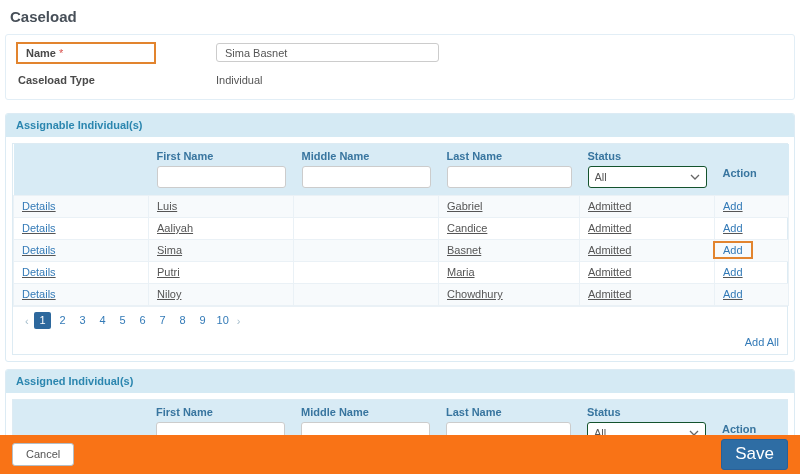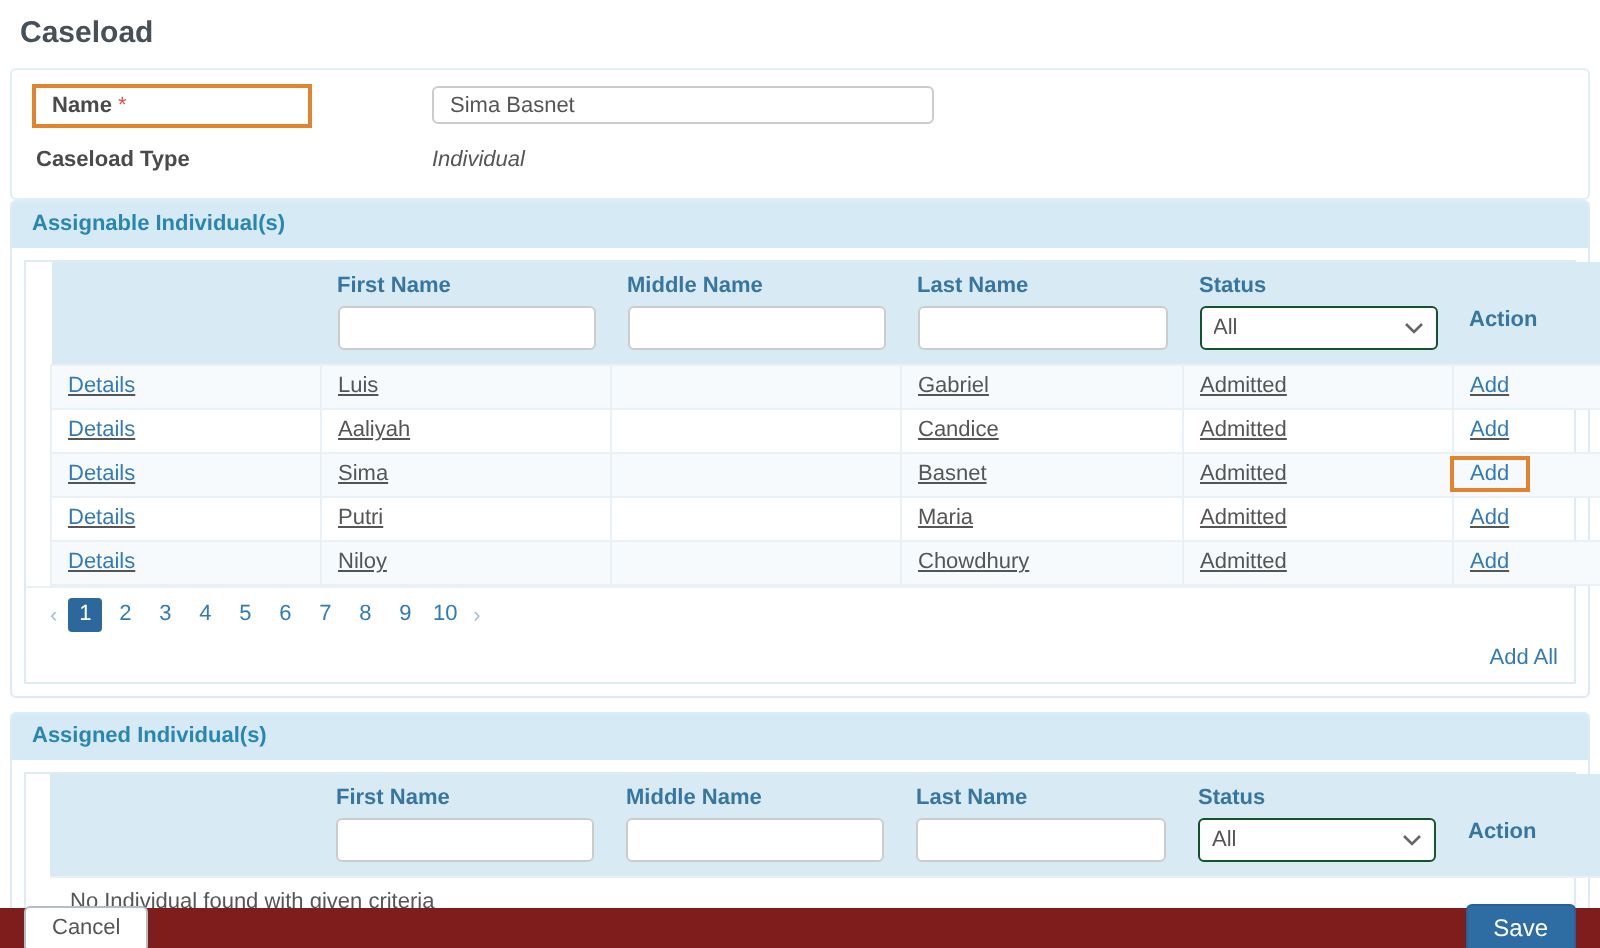--- a/index.html
+++ b/index.html
@@ -18,56 +18,57 @@
     font-weight: 600;
     color: #474f58;
     margin: 2px 5px 9px 5px;
   }
   
   .form-panel {
     border: 1px solid #e2eef6;
     border-radius: 3px;
     background: #fff;
     padding: 4px 16px 6px 0;
+    margin-bottom: 13px;
   }
   .form-row { display: flex; align-items: center; min-height: 27px; padding: 0 10px; }
   .form-label-col { width: 200px; }
   .form-label { font-weight: bold; color: #4a4a4a; }
   .req { color: #d9534f; margin-left: 3px; }
   .hl-name {
     display: inline-block;
     border: 2px solid #e2842e;
     padding: 3px 8px;
     width: 140px;
   }
   .text-input {
-    width: 251px;
+    width: 223px;
     height: 19px;
     border: 1px solid #ccc;
     border-radius: 3px;
     padding: 2px 8px;
     font-family: "Liberation Sans", sans-serif;
     font-size: 11px;
     color: #555;
     outline: none;
   }
-  .static-value { color: #555; font-style: italic; }
+  .static-value { color: #555; }
   
   .section { border: 1px solid #dcebf4; border-radius: 3px; margin-bottom: 7px; background: #fff; }
   .section-header {
     background: #d5eaf4;
     color: #2b86af;
     font-weight: bold;
     font-size: 11px;
     padding: 5px 10px 6px 10px;
     border-radius: 2px 2px 0 0;
   }
   .section-body { padding: 6px; }
   .table-wrap { border: 1px solid #ddebf3; }
-  table { width: 100%; border-collapse: collapse; font-size: 11px; table-layout: fixed; margin-left: 12px; }
+  table { width: 100%; border-collapse: collapse; font-size: 11px; table-layout: fixed; }
   col.c-details { width: 135px; }
   col.c-first   { width: 145px; }
   col.c-middle  { width: 145px; }
   col.c-last    { width: 141px; }
   col.c-status  { width: 135px; }
   col.c-action  { width: 74px; }
   thead th {
     background: #d8ebf5;
     padding: 4px 8px 7px 8px;
     text-align: left;
@@ -139,22 +140,22 @@
     cursor: pointer;
   }
   .page-btn.active { background: #2d689d; color: #fff; border-radius: 2px; }
   .page-arrow { color: #a3bccb; margin: 0 4px; cursor: pointer; }
   .add-all-row { text-align: right; padding: 4px 8px 6px 8px; }
   .empty-row td { padding: 6px 8px 7px 10px; border: none; border-top: 1px solid #eaf1f6; color: #555; }
   
   .footer-bar {
     position: absolute;
     left: 0; right: 0; bottom: 0;
-    height: 20px;
-    background: #7f1d1d;
+    height: 39px;
+    background: #f97316;
     display: flex;
     justify-content: space-between;
     align-items: center;
     padding: 0 12px 0 12px;
   }
   .btn-cancel {
     background: #fff;
     border: 1px solid #b4bec6;
     border-radius: 3px;
     padding: 4px 13px 5px 13px;
@@ -163,21 +164,21 @@
     font-size: 11px;
     cursor: pointer;
   }
   .btn-save {
     background: #2e6da4;
     border: 1px solid #2a6096;
     border-radius: 3px;
     padding: 4px 13px 5px 13px;
     color: #fff;
     font-family: "Liberation Sans", sans-serif;
-    font-size: 12px;
+    font-size: 17px;
     cursor: pointer;
   }
 </style>
 </head>
 <body>
 
 <div class="page">
 
   <div class="page-title">Caseload</div>
 

